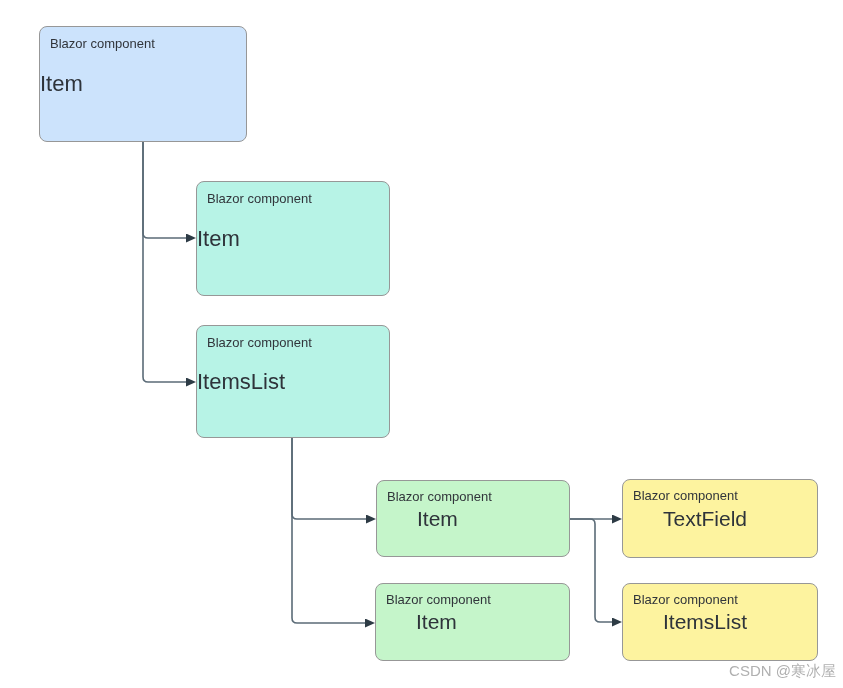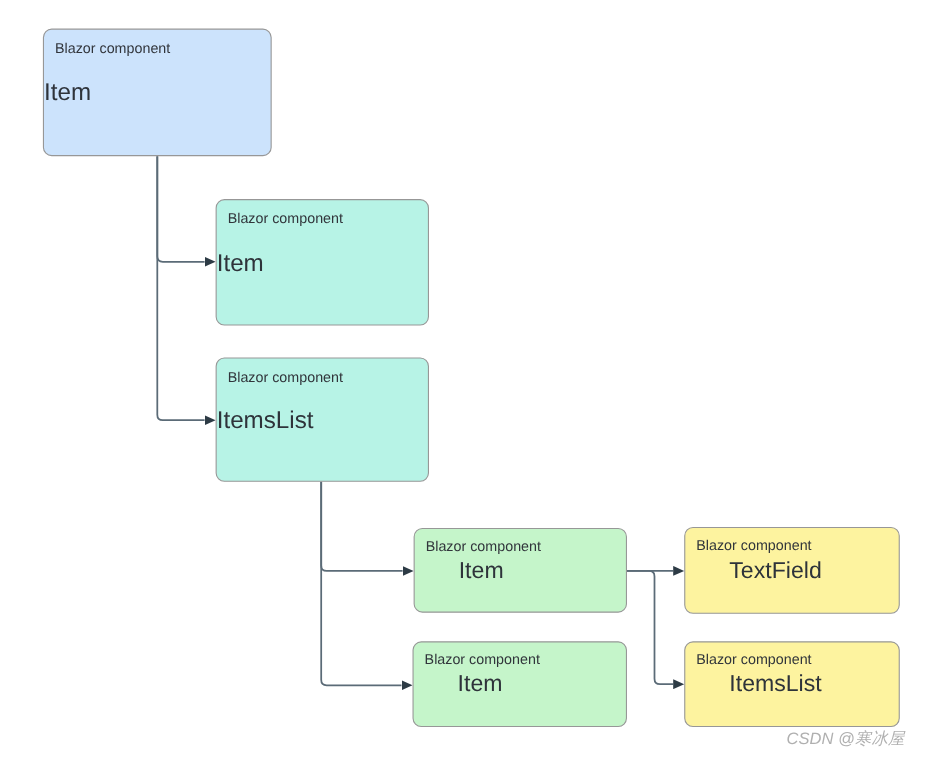--- a/index.html
+++ b/index.html
@@ -53,26 +53,25 @@
     pointer-events: none;
   }
   .edge {
     fill: none;
     stroke: #5b6b77;
     stroke-width: 1.6;
     stroke-linejoin: round;
   }
   .watermark {
     position: absolute;
-    right: 21px;
+    right: 7px;
     bottom: 7px;
     font-size: 15px;
     color: #b0b0b0;
     white-space: nowrap;
-    font-style: italic;
   }
 </style>
 </head>
 <body>
 
 <div class="canvas">
 
   <svg class="edges-layer" width="843" height="688" viewBox="0 0 843 688" xmlns="http://www.w3.org/2000/svg">
     <defs>
       <marker id="arrow" markerUnits="userSpaceOnUse" markerWidth="11" markerHeight="9" refX="0" refY="4.5" orient="auto">

